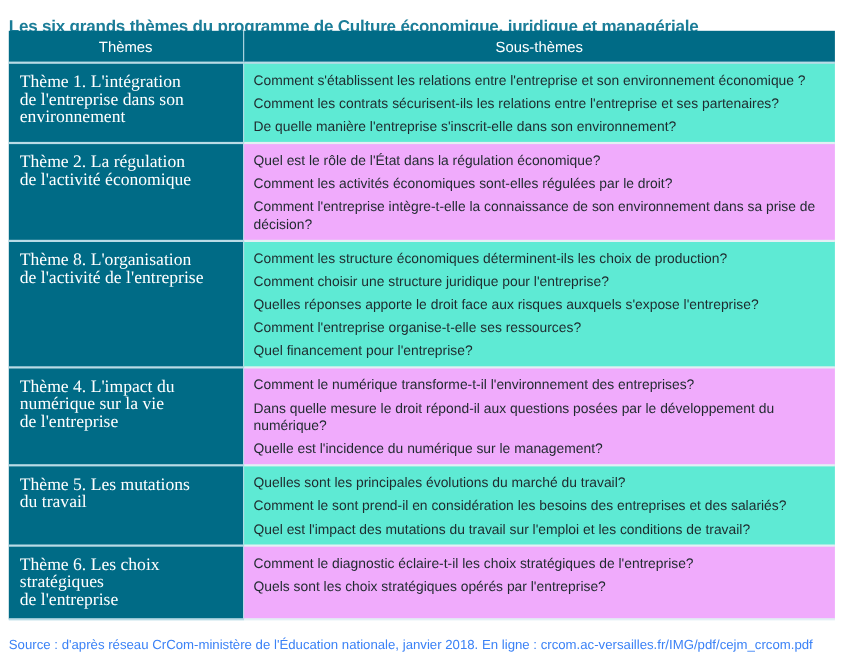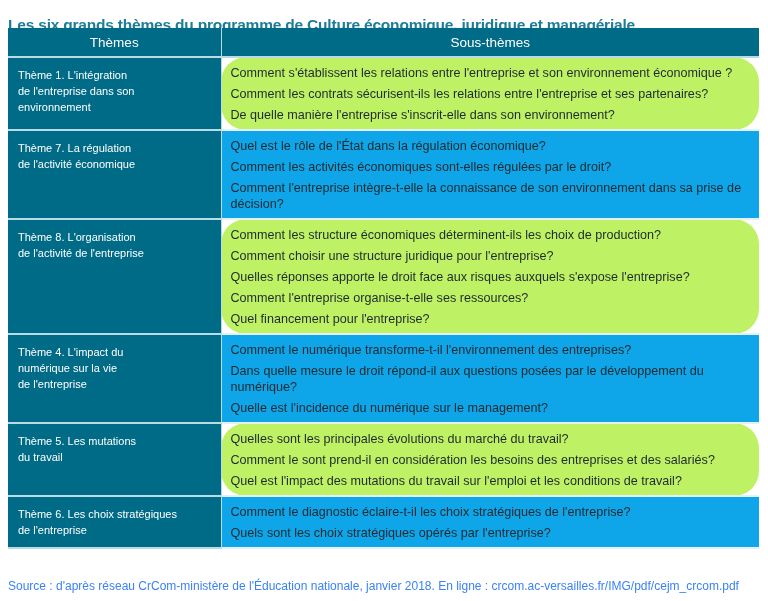--- a/index.html
+++ b/index.html
@@ -21,33 +21,34 @@
     table.themes col.c2 { width: 538px; }
     th {
       background: #006b86; color: #ffffff; font-weight: normal;
       font-size: 13.5px; height: 28px; padding: 0;
       text-align: center; vertical-align: middle;
       border-bottom: 2px solid #b9dbe6;
     }
     th.h1 { border-right: 1px solid #b9dbe6; }
     td.theme {
       background: #006b86; color: #ffffff; font-weight: bold;
-      font-size: 11px; line-height: 16px; vertical-align: top;
+      font-size: 16px; line-height: 16px; vertical-align: top;
       padding: 9px 8px 8px 10px;
       border-right: 1px solid #b9dbe6;
       border-bottom: 2px solid #b9dbe6;
       font-weight: normal;
+      font-family: Liberation Serif, serif;
     }
     td.subs {
       vertical-align: top; padding: 7px 10px 6px 9px;
       font-size: 12.6px; line-height: 16px; color: #1f2a2e;
       border-bottom: 2px solid #e3f0f4;
     }
-    tr.dark td.subs { background: #bef264; border-radius: 25px; }
-    tr.light td.subs { background: #0ea5e9; }
+    tr.dark td.subs { background: #5eead4; }
+    tr.light td.subs { background: #f0abfc; }
     .q { margin: 0 0 5px 0; }
     .q:last-child { margin-bottom: 0; }
     .source {
       position: absolute; left: 8px; top: 579px;
       font-size: 12px; color: #3b82f6; white-space: nowrap;
     }
   </style>
 </head>
 <body>
 
@@ -74,21 +75,21 @@
       </td>
       <td class="subs">
         <div class="q">Comment s'établissent les relations entre l'entreprise et son environnement économique ?</div>
         <div class="q">Comment les contrats sécurisent-ils les relations entre l'entreprise et ses partenaires?</div>
         <div class="q">De quelle manière l'entreprise s'inscrit-elle dans son environnement?</div>
       </td>
     </tr>
 
     <tr class="light">
       <td class="theme">
-        <div>Thème 7. La régulation</div>
+        <div>Thème 2. La régulation</div>
         <div>de l'activité économique</div>
       </td>
       <td class="subs">
         <div class="q">Quel est le rôle de l'État dans la régulation économique?</div>
         <div class="q">Comment les activités économiques sont-elles régulées par le droit?</div>
         <div class="q">Comment l'entreprise intègre-t-elle la connaissance de son environnement dans sa prise de décision?</div>
       </td>
     </tr>
 
     <tr class="dark">

